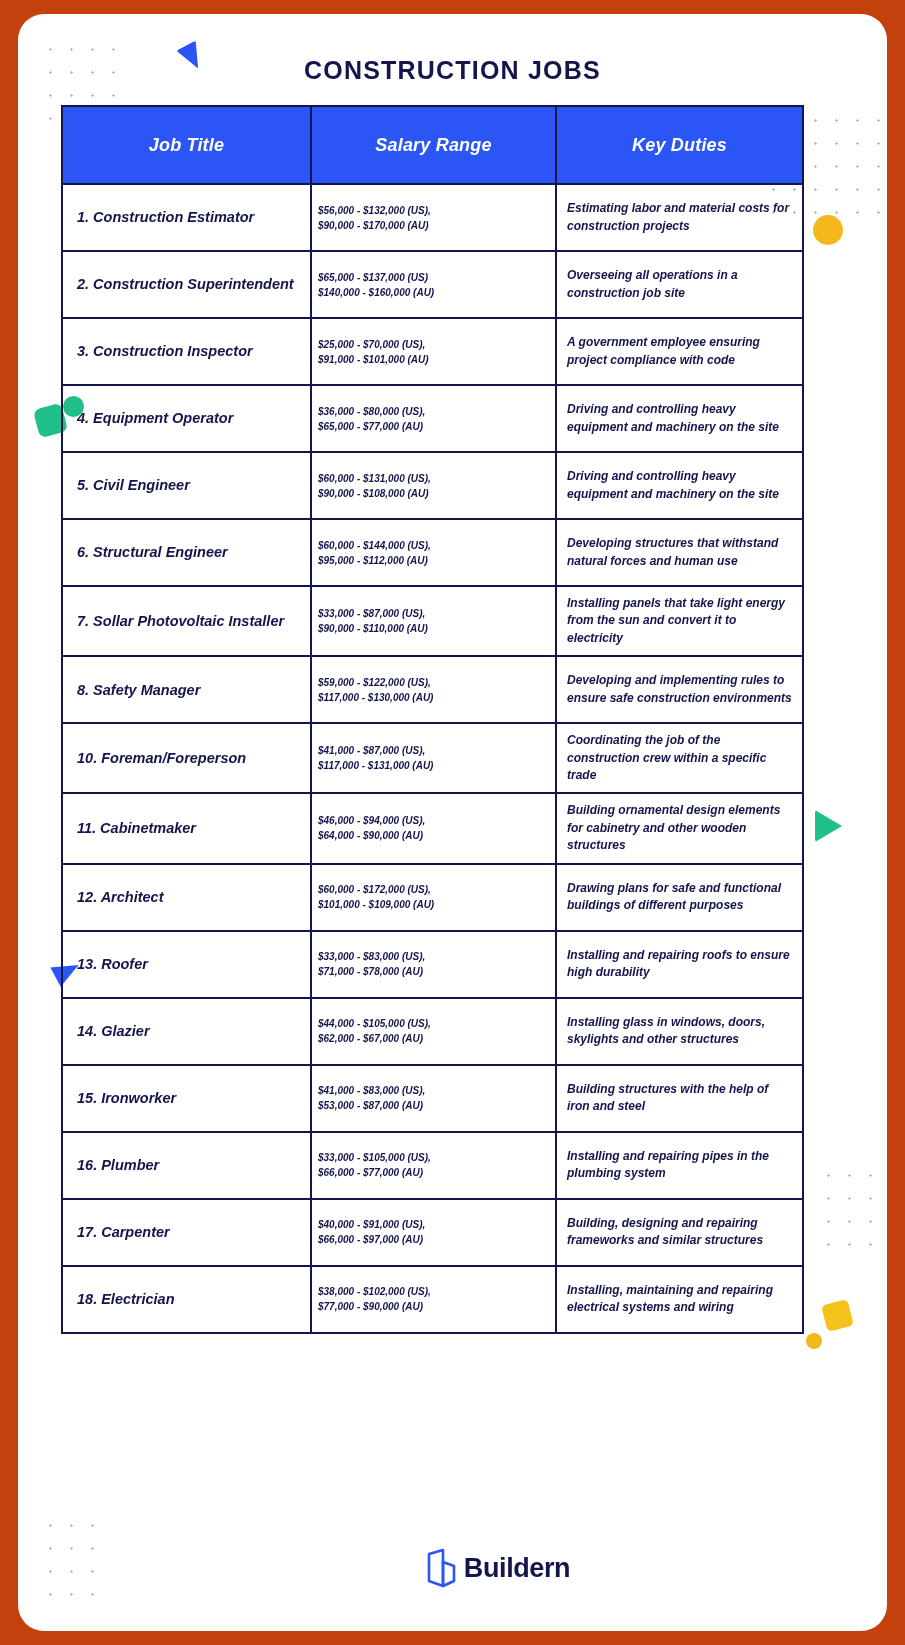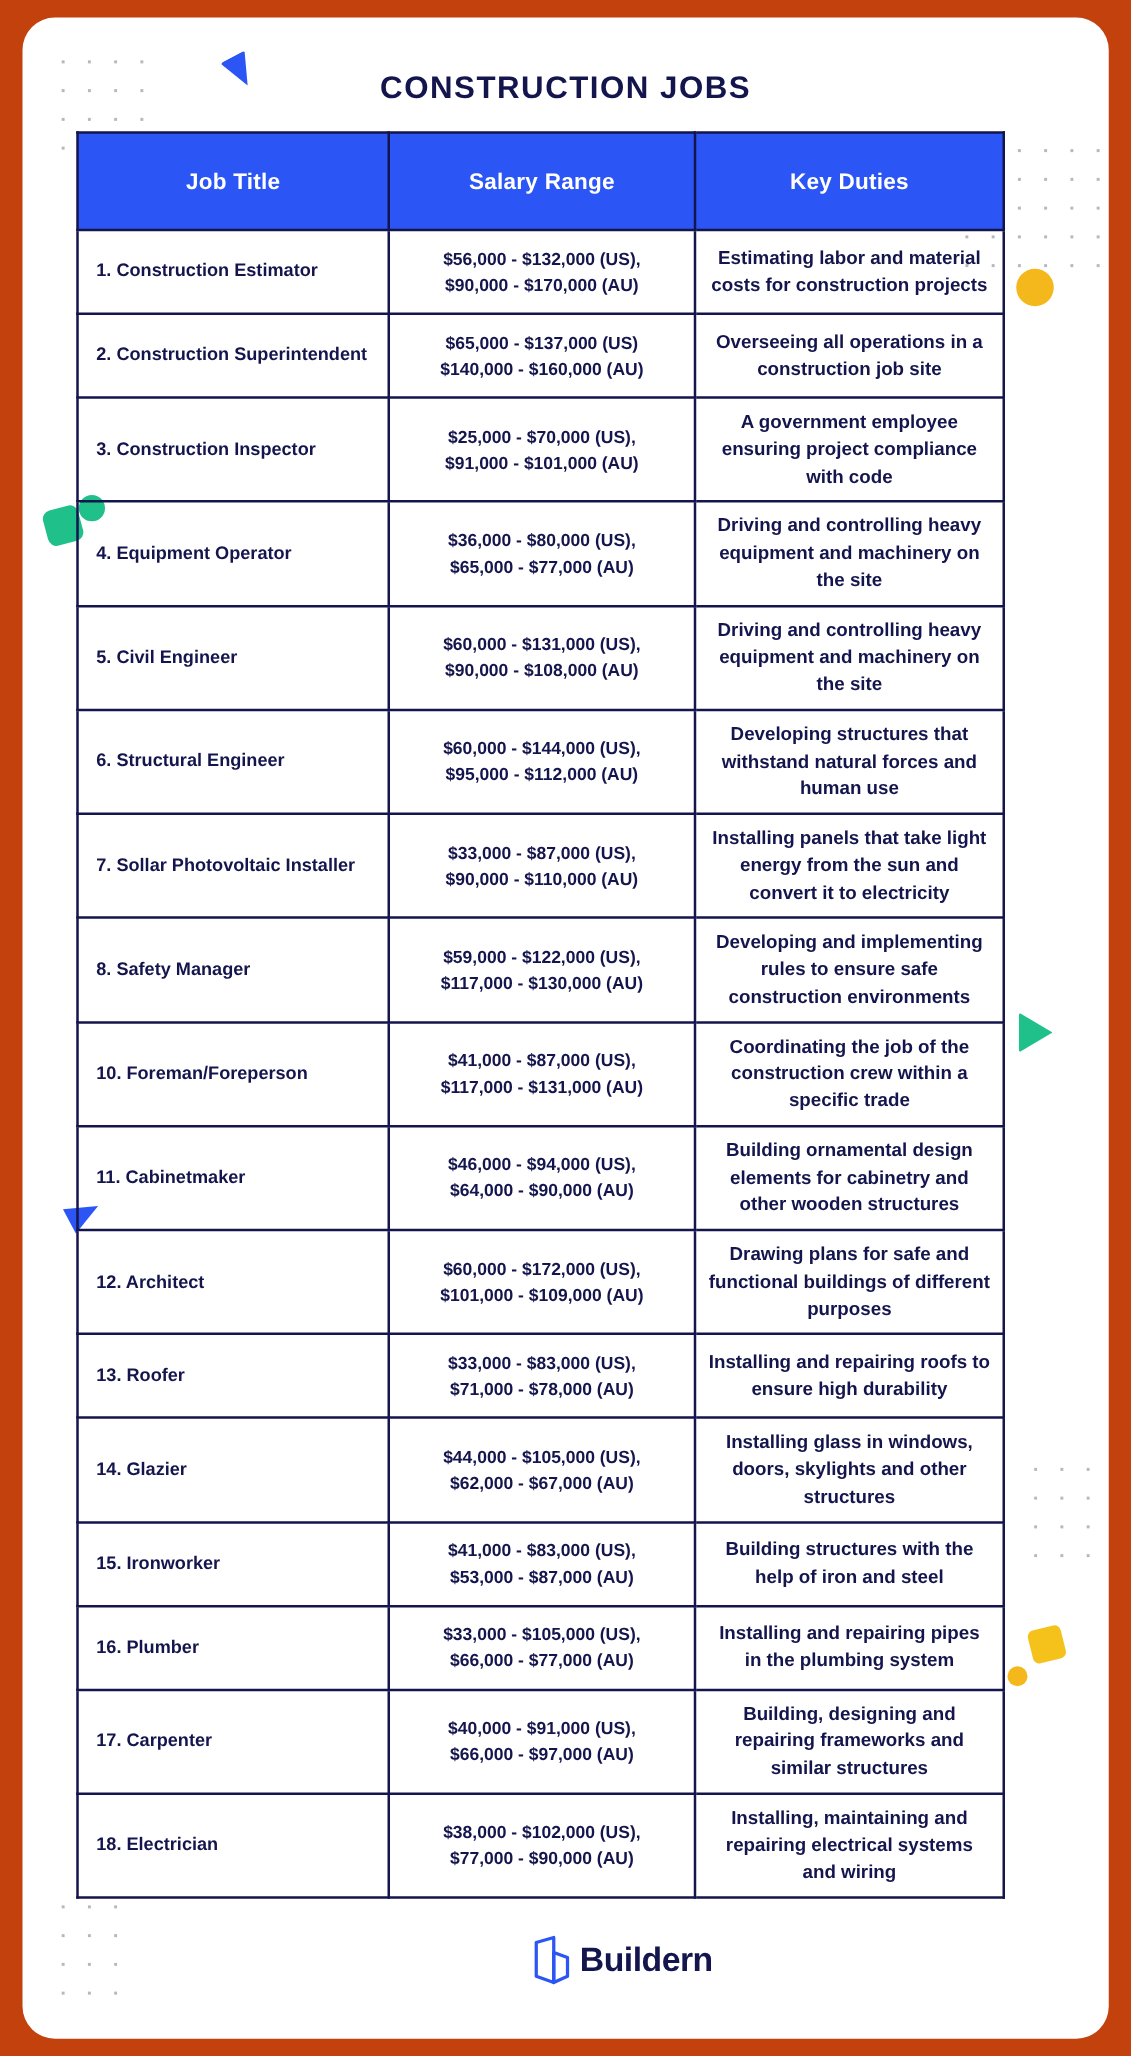--- a/index.html
+++ b/index.html
@@ -82,20 +82,21 @@
   
   .table-wrap {
     position:absolute;
     left:43px; top:91px;
     width:741px;
   }
   table.jobs {
     width:741px;
     border-collapse:collapse;
     table-layout:fixed;
+    font-style:italic;
   }
   table.jobs th, table.jobs td {
     border:2px solid #14154d;
     vertical-align:middle;
   }
   table.jobs thead th {
     background:#2b55f5;
     color:#ffffff;
     font-size:18px;
     font-weight:bold;
@@ -110,33 +111,31 @@
   td.job {
     padding:8px 12px 8px 14px;
     font-size:14.5px;
     font-weight:bold;
     color:#14154d;
     text-align:left;
     line-height:1.25;
   }
   td.salary {
     padding:8px 6px;
-    font-size:14px;
-    font-weight:bold;
-    color:#14154d;
-    text-align:center;
+    font-size:10px;
+    font-weight:bold;
+    color:#14154d;
     line-height:1.5;
     white-space:pre-line;
   }
   td.duty {
     padding:8px 10px;
-    font-size:15px;
-    font-weight:bold;
-    color:#14154d;
-    text-align:center;
+    font-size:12px;
+    font-weight:bold;
+    color:#14154d;
     line-height:1.45;
   }
   tbody tr { height:67px; }
 
   
   .footer {
     position:absolute;
     left:0; top:1534px; width:869px;
     display:flex;
     align-items:center;

